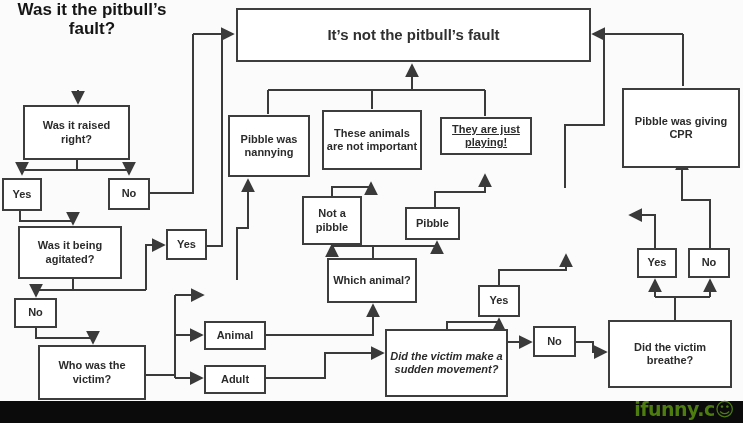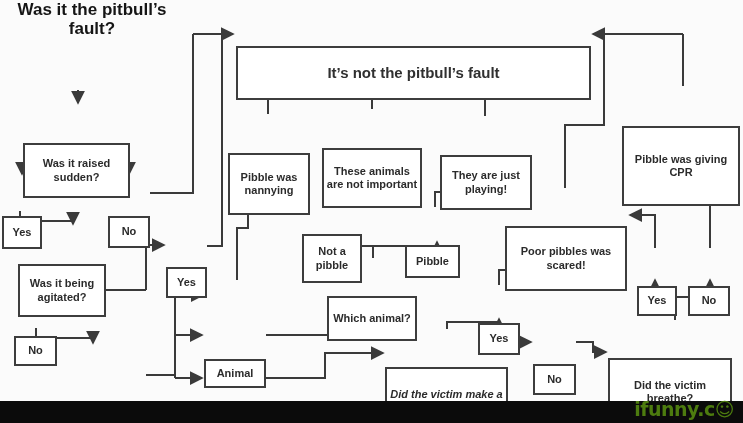--- a/index.html
+++ b/index.html
@@ -5,21 +5,21 @@
   html,body{margin:0;padding:0;background:#222;}
   #stage{
     position:relative;width:743px;height:423px;background:#fbfbfb;
     overflow:hidden;font-family:"Liberation Sans",sans-serif;padding-left:8px;
   }
   #connectors{position:absolute;left:0;top:0;width:743px;height:423px;}
   .node{
     position:absolute;box-sizing:border-box;background:#fff;
     border:2px solid #3d3d3d;display:flex;align-items:center;justify-content:center;
     text-align:center;font-weight:bold;font-size:11px;line-height:1.22;
-    color:#2b2b2b;padding:2px;margin-top:38px;
+    color:#2b2b2b;padding:2px;
   }
   .node.big{font-size:15px;color:#303030;}
   .node.oval{border-radius:50%;font-size:13px;}
   #meme-title{
     position:absolute;left:6px;top:0px;width:172px;text-align:center;
     font-weight:bold;font-size:17px;line-height:1.12;color:#151515;
   }
   #bottom-bar{
     position:absolute;left:0;top:401px;width:743px;height:22px;background:#0b0b0b;
   }
@@ -105,57 +105,57 @@
       <polyline points="710,297 710,280" marker-end="url(#ah)"></polyline>
 
       <polyline points="508,342 531,342" marker-end="url(#ah)"></polyline>
       <polyline points="576,342 593,342 593,352 606,352" marker-end="url(#ah)"></polyline>
     </g>
   </svg>
 
   <div id="meme-title">Was it the pitbull’s fault?</div>
 
 
-  <div class="node" style="left:23px;top:105px;width:107px;height:55px;">Was it raised sudden?</div>
+  <div class="node" style="left:23px;top:105px;width:107px;height:55px;">Was it raised right?</div>
 
   <div class="node" style="left:2px;top:178px;width:40px;height:33px;">Yes</div>
 
   <div class="node" style="left:108px;top:178px;width:42px;height:32px;">No</div>
 
-  <div class="node" style="left:18px;top:226px;width:88px;height:53px;">Was it being agitated?</div>
+  <div class="node" style="left:18px;top:226px;width:104px;height:53px;">Was it being agitated?</div>
 
   <div class="node" style="left:14px;top:298px;width:43px;height:30px;">No</div>
 
+  <div class="node" style="left:38px;top:345px;width:108px;height:55px;">Who was the victim?</div>
 
   <div class="node" style="left:166px;top:229px;width:41px;height:31px;">Yes</div>
 
 
   <div class="node" style="left:204px;top:321px;width:62px;height:29px;">Animal</div>
 
   <div class="node" style="left:204px;top:365px;width:62px;height:29px;">Adult</div>
 
   <div class="node big" style="left:236px;top:8px;width:355px;height:54px;">It’s not the pitbull’s fault</div>
 
   <div class="node" style="left:228px;top:115px;width:82px;height:62px;">Pibble was nannying</div>
 
   <div class="node" style="left:322px;top:110px;width:100px;height:60px;">These animals are not important</div>
 
-  <div class="node" style="left:440px;top:117px;width:92px;height:55px;">They are just playing!</div>
+  <div class="node" style="left:440px;top:117px;width:92px;height:38px;text-decoration:underline;">They are just playing!</div>
 
   <div class="node" style="left:405px;top:207px;width:55px;height:33px;">Pibble</div>
 
   <div class="node" style="left:302px;top:196px;width:60px;height:49px;">Not a pibble</div>
 
   <div class="node" style="left:327px;top:258px;width:90px;height:45px;">Which animal?</div>
 
   <div class="node" style="left:385px;top:329px;width:123px;height:68px;font-style:italic;">Did the victim make a sudden movement?</div>
 
   <div class="node" style="left:478px;top:285px;width:42px;height:32px;">Yes</div>
 
-  <div class="node" style="left:505px;top:188px;width:122px;height:65px;">Poor pibbles was scared!</div>
 
   <div class="node" style="left:622px;top:88px;width:118px;height:80px;">Pibble was giving CPR</div>
 
   <div class="node" style="left:637px;top:248px;width:40px;height:30px;">Yes</div>
 
   <div class="node" style="left:688px;top:248px;width:42px;height:30px;">No</div>
 
   <div class="node" style="left:533px;top:326px;width:43px;height:31px;">No</div>
 
   <div class="node" style="left:608px;top:320px;width:124px;height:68px;">Did the victim breathe?</div>

